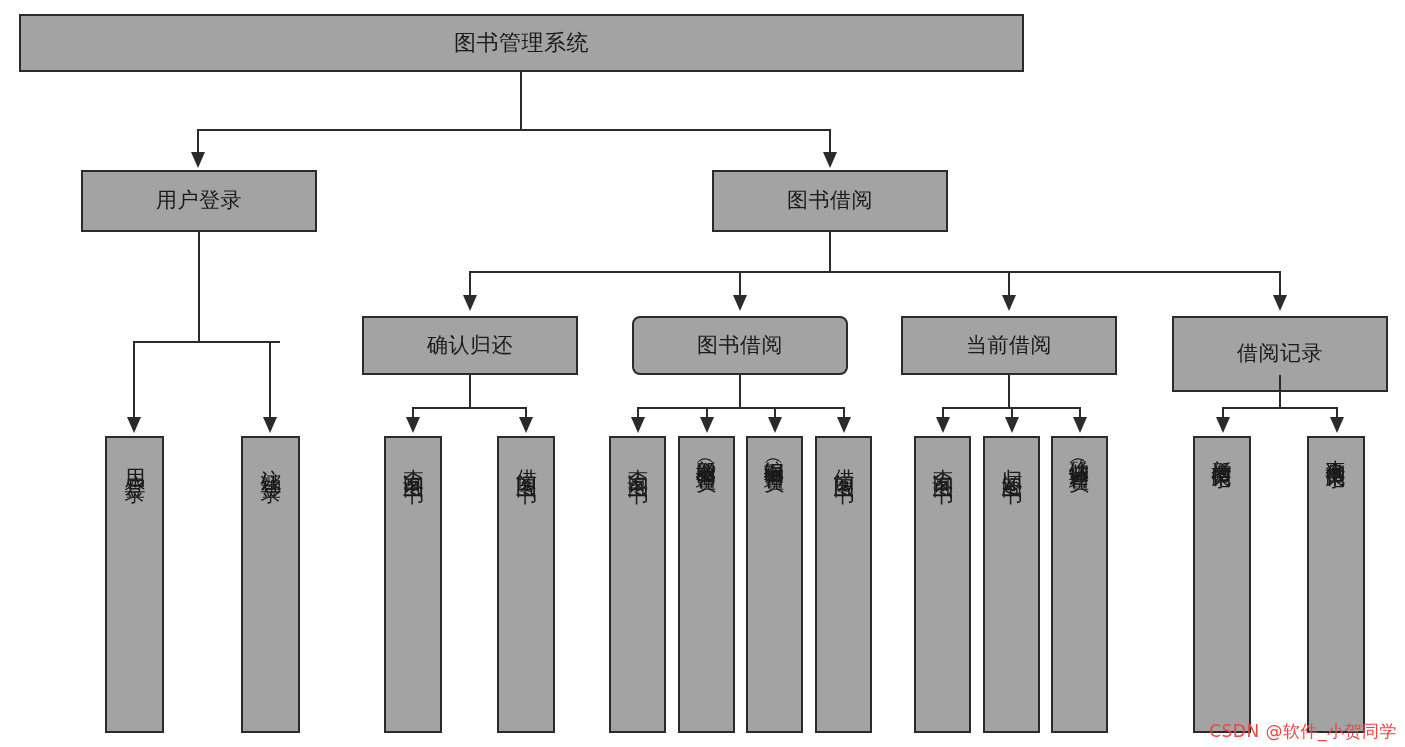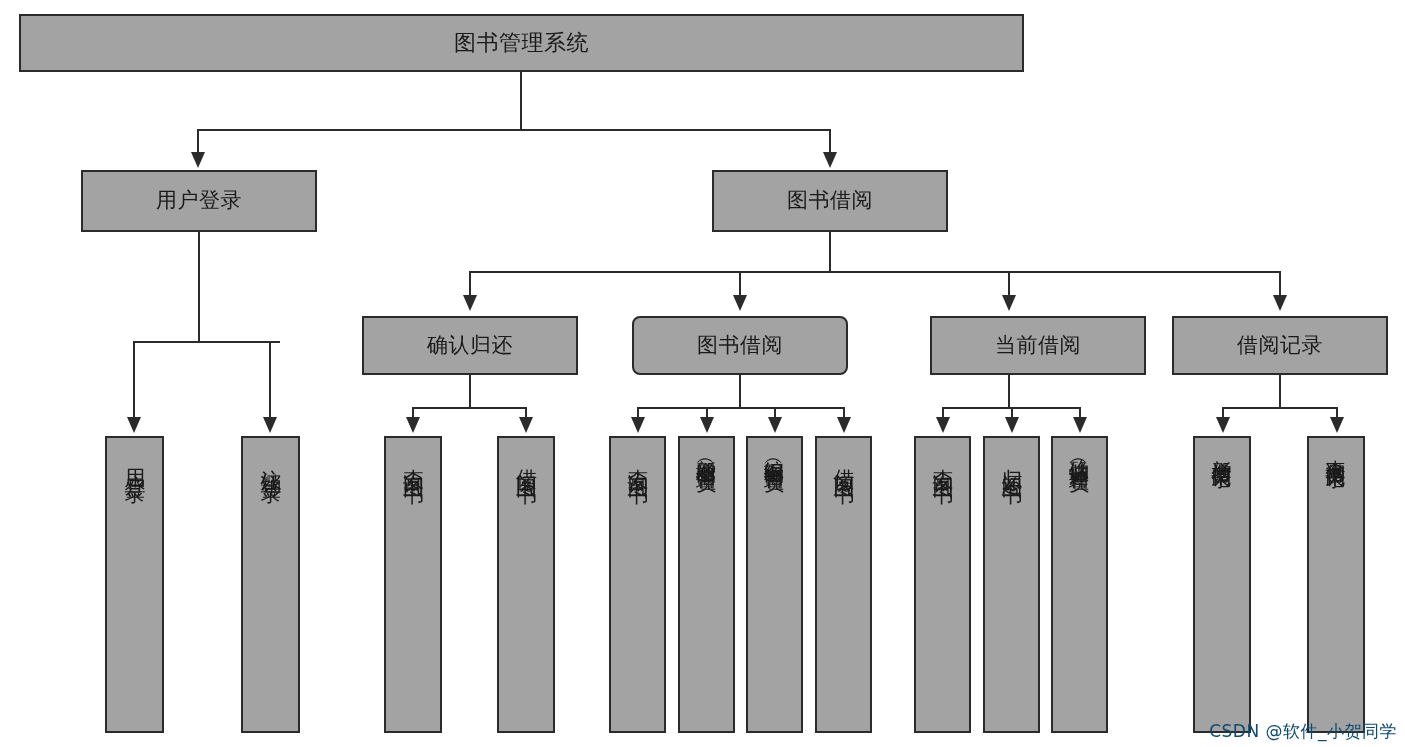--- a/index.html
+++ b/index.html
@@ -71,21 +71,21 @@
     border-right: 7px solid transparent;
     border-top: 16px solid #2b2b2b;
   }
 
   
   #watermark {
     position: absolute;
     right: 8px;
     bottom: 4px;
     font-size: 17px;
-    color: #0c4a6e;
+    color: #ef4444;
     letter-spacing: 0.5px;
     white-space: nowrap;
     user-select: none;
   }
 </style>
 </head>
 <body>
 
 <div id="canvas">
 
@@ -127,24 +127,24 @@
   <div class="arrow" style="left:1002px; top:295px;"></div>
   <div class="ln v" style="left:1279px; top:271px; height:26px;"></div>
   <div class="arrow" style="left:1273px; top:295px;"></div>
 
   <div class="node h" style="left:362px; top:316px; width:216px; height:59px;">
     <span>确认归还</span>
   </div>
   <div class="node h" style="left:632px; top:316px; width:216px; height:59px;border-radius:8px;">
     <span>图书借阅</span>
   </div>
-  <div class="node h" style="left:901px; top:316px; width:216px; height:59px;margin-left:29px;">
+  <div class="node h" style="left:901px; top:316px; width:216px; height:59px;">
     <span>当前借阅</span>
   </div>
-  <div class="node h" style="left:1172px; top:316px; width:216px; height:59px;">
+  <div class="node h" style="left:1172px; top:316px; width:216px; height:76px;">
     <span>借阅记录</span>
   </div>
 
   <div class="ln v" style="left:469px; top:375px; height:33px;"></div>
   <div class="ln h" style="left:412px; top:407px; width:115px;"></div>
   <div class="ln v" style="left:412px; top:407px; height:12px;"></div>
   <div class="arrow" style="left:406px; top:417px;"></div>
   <div class="ln v" style="left:525px; top:407px; height:12px;"></div>
   <div class="arrow" style="left:519px; top:417px;"></div>
 

